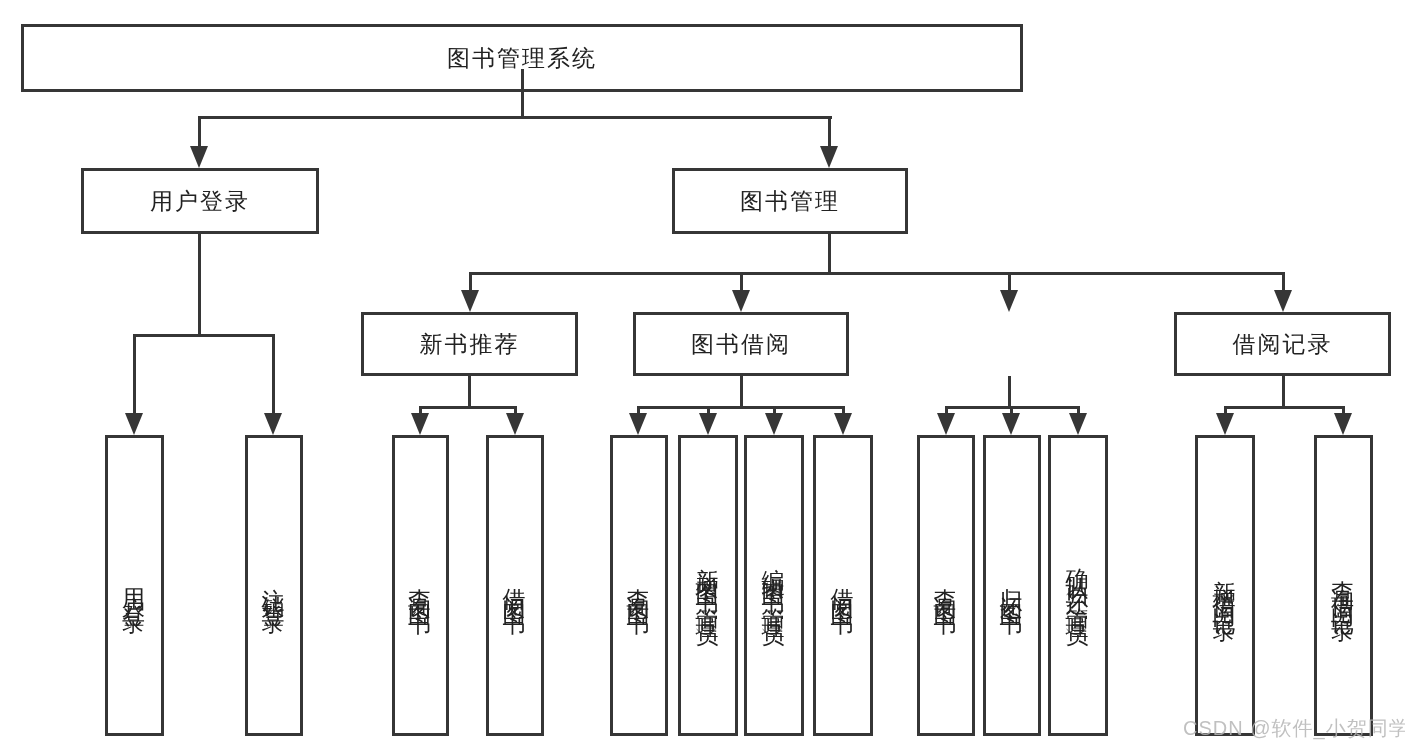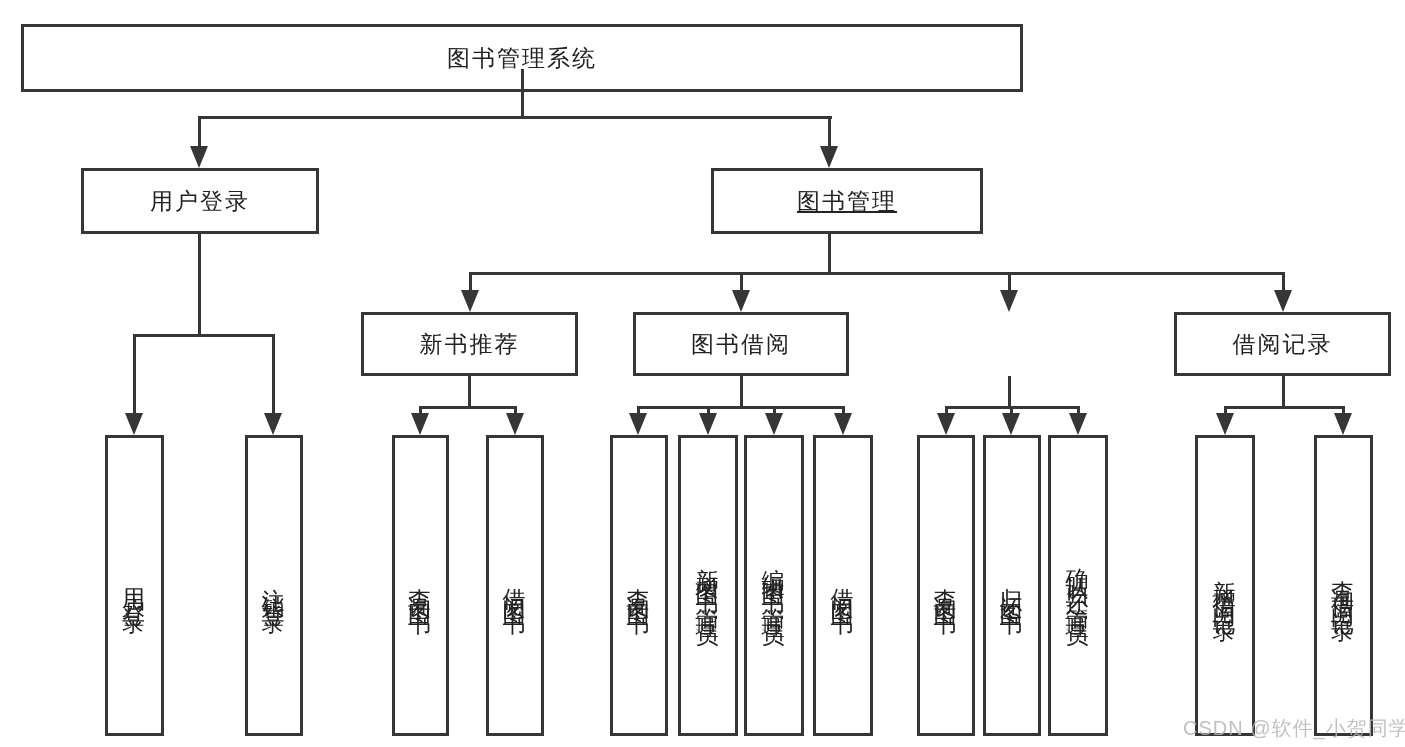--- a/index.html
+++ b/index.html
@@ -63,21 +63,21 @@
   <div class="vline" style="left:521px;top:69px;height:48px;"></div>
   <div class="hline" style="left:198px;top:116px;width:634px;"></div>
   <div class="vline" style="left:198px;top:116px;height:34px;"></div>
   <div class="vline" style="left:828px;top:116px;height:34px;"></div>
   <div class="arrow" style="left:190px;top:146px;"></div>
   <div class="arrow" style="left:820px;top:146px;"></div>
 
   <div class="box box-h" style="left:81px;top:168px;width:238px;height:66px;">
     <span>用户登录</span>
   </div>
-  <div class="box box-h" style="left:711px;top:168px;width:272px;height:66px;text-decoration:underline;">
+  <div class="box box-h" style="left:672px;top:168px;width:236px;height:66px;">
     <span>图书管理</span>
   </div>
 
   <div class="vline" style="left:198px;top:234px;height:101px;"></div>
   <div class="hline" style="left:133px;top:334px;width:142px;"></div>
   <div class="vline" style="left:133px;top:334px;height:82px;"></div>
   <div class="vline" style="left:272px;top:334px;height:82px;"></div>
   <div class="arrow" style="left:125px;top:413px;"></div>
   <div class="arrow" style="left:264px;top:413px;"></div>
 

